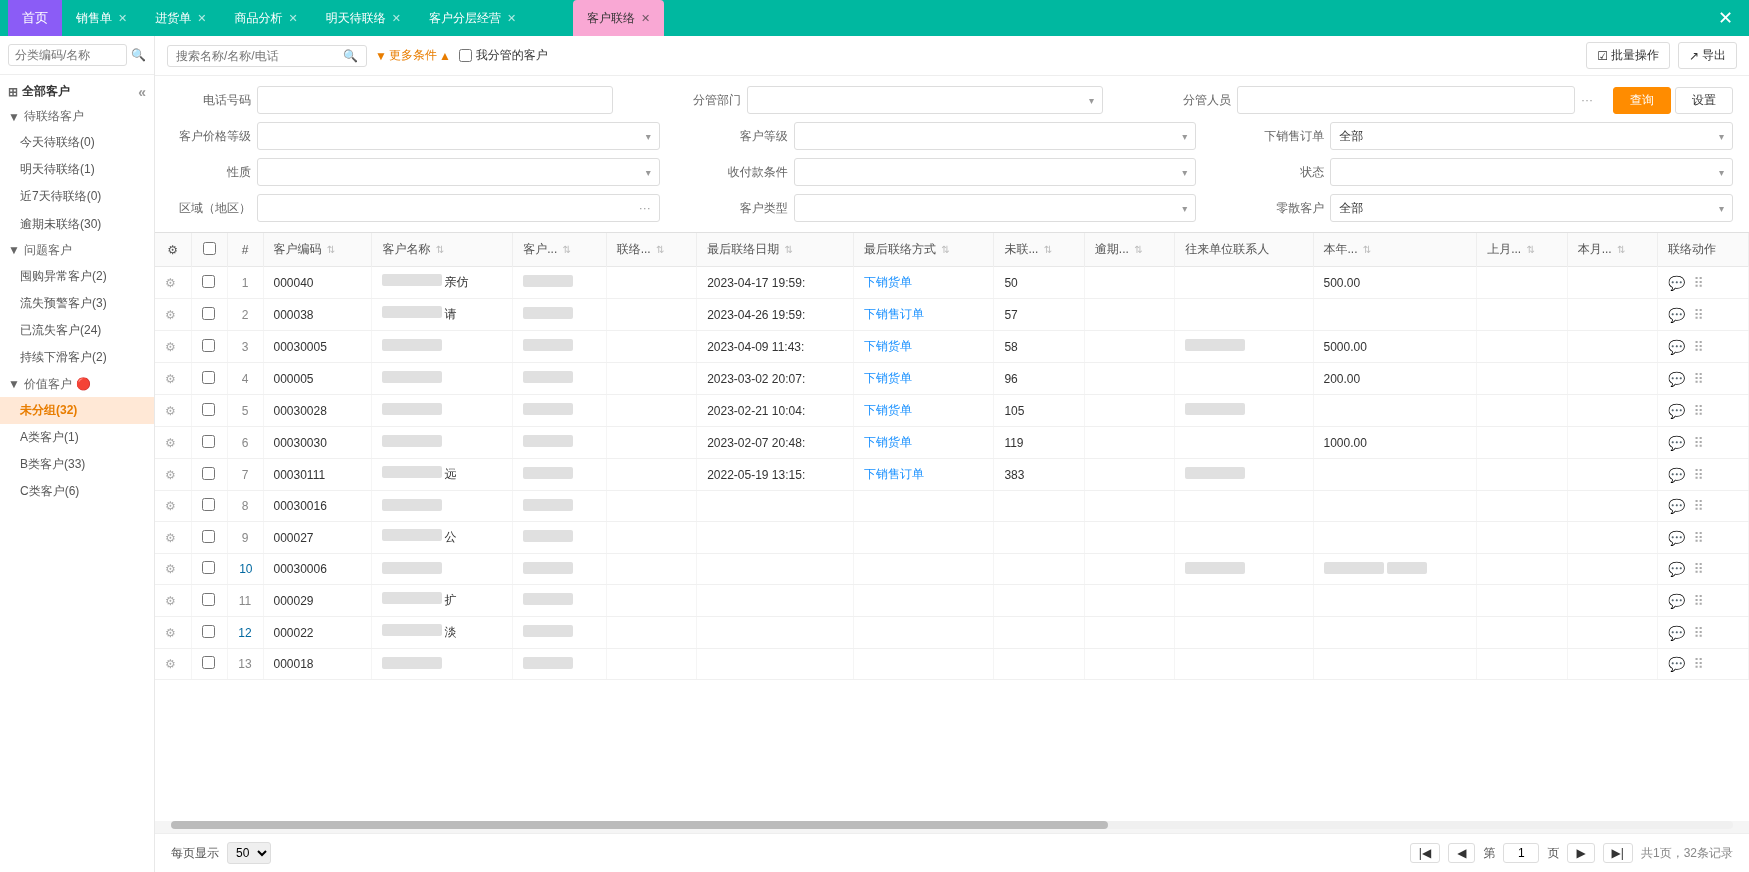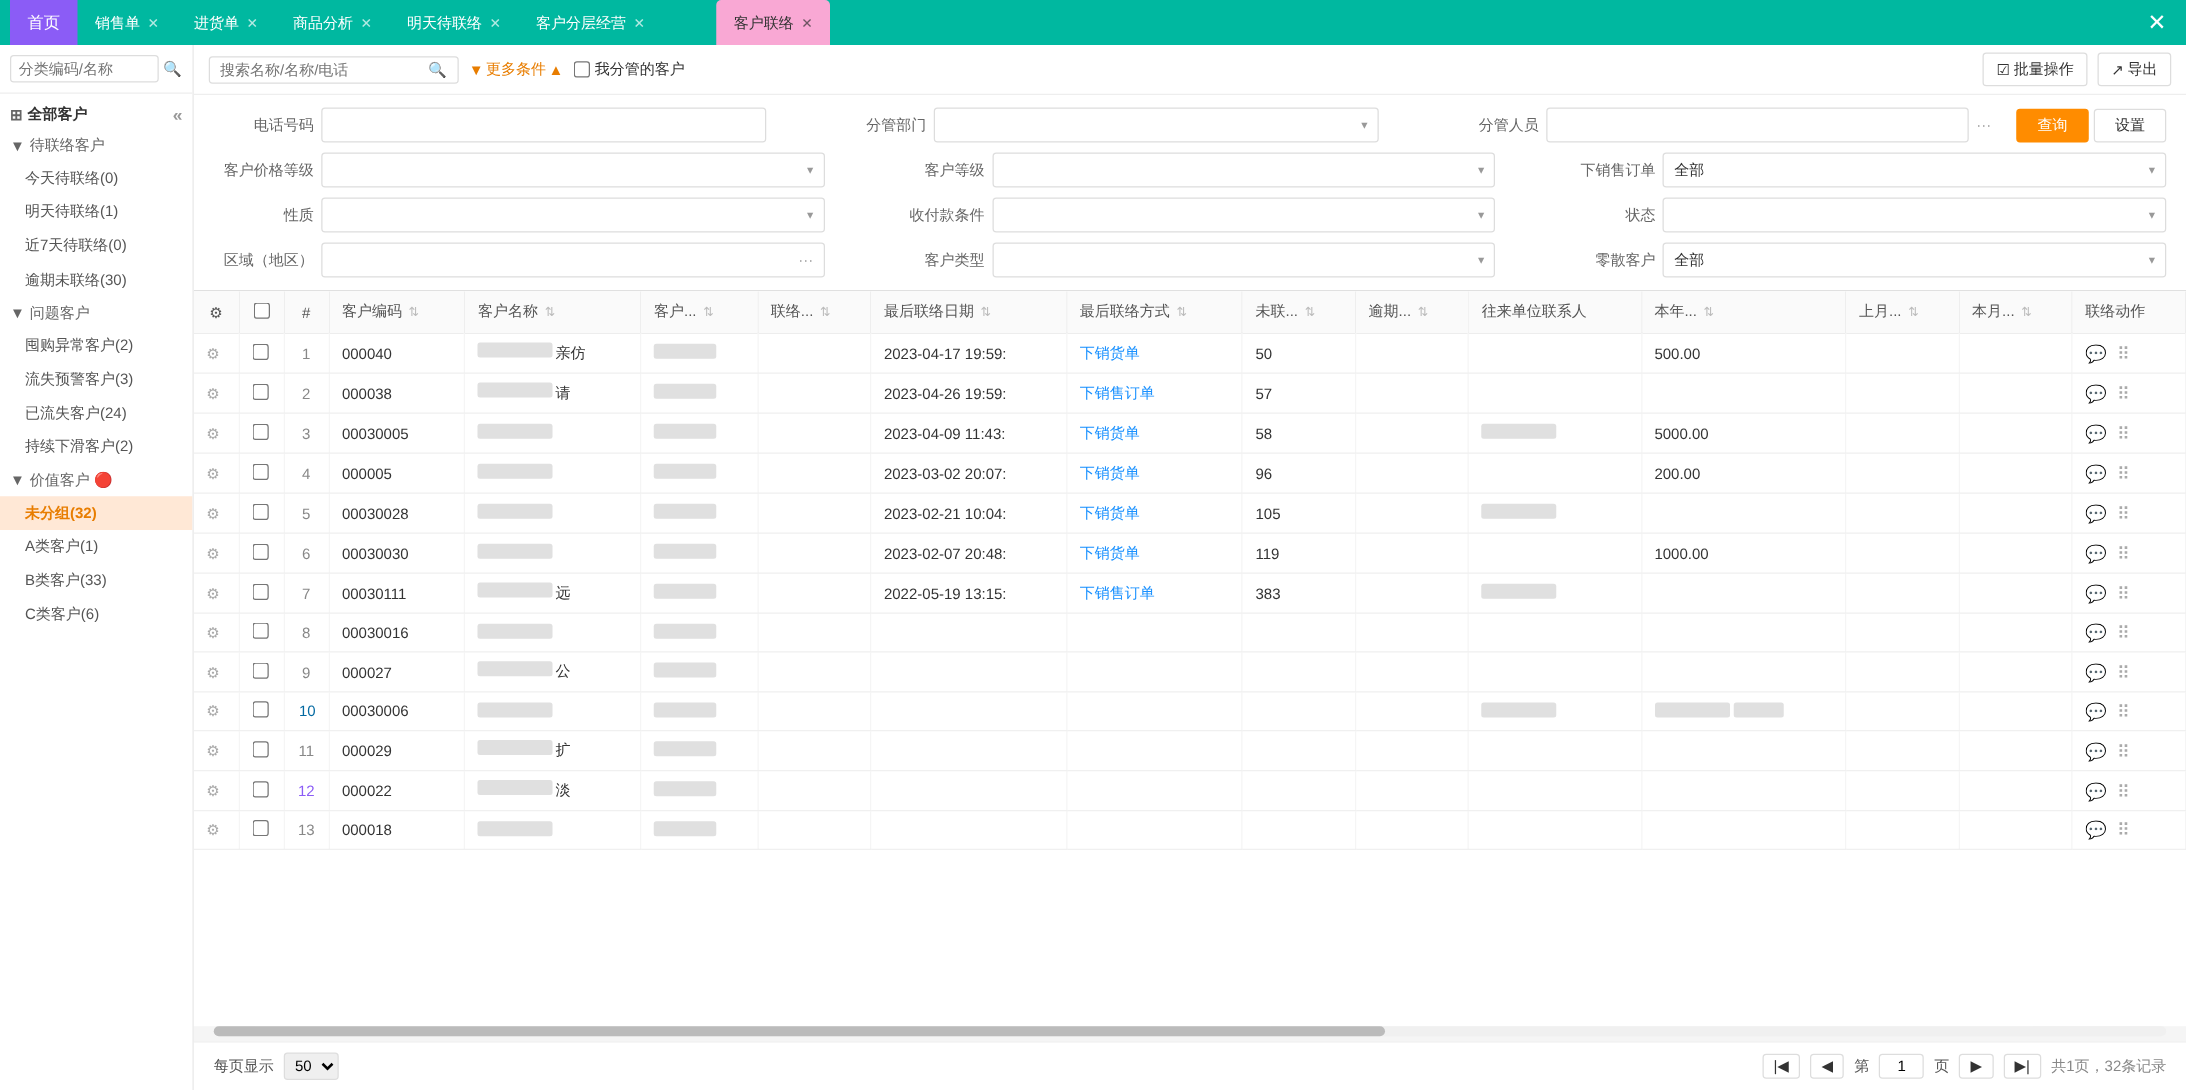--- a/index.html
+++ b/index.html
@@ -746,21 +746,21 @@
               <td>
                 <div class="action-icons">
       <span class="action-icon" title="联络">💬</span>
       <span class="action-icon" title="更多">⠿</span>
     </div>
               </td>
             </tr>
             <tr>
               <td><span style="color:#aaa;cursor:pointer;">⚙</span></td>
               <td><input type="checkbox" style=""></td>
-              <td style="text-align: center; color: #8b5cf6;">12</td>
+              <td style="text-align: center; color: #0369a1;">12</td>
               <td>000022</td>
               <td><span style="display:inline-block;background:#e0e0e0;border-radius:2px;width:60px;height:12px;"></span><span style="color:#333;margin-left:2px;">淡</span></td>
               <td><span style="display:inline-block;background:#e0e0e0;border-radius:2px;width:50px;height:12px;"></span></td>
               <td></td>
               <td></td>
               <td></td>
               <td></td>
               <td></td>
               <td></td>
               <td></td>

